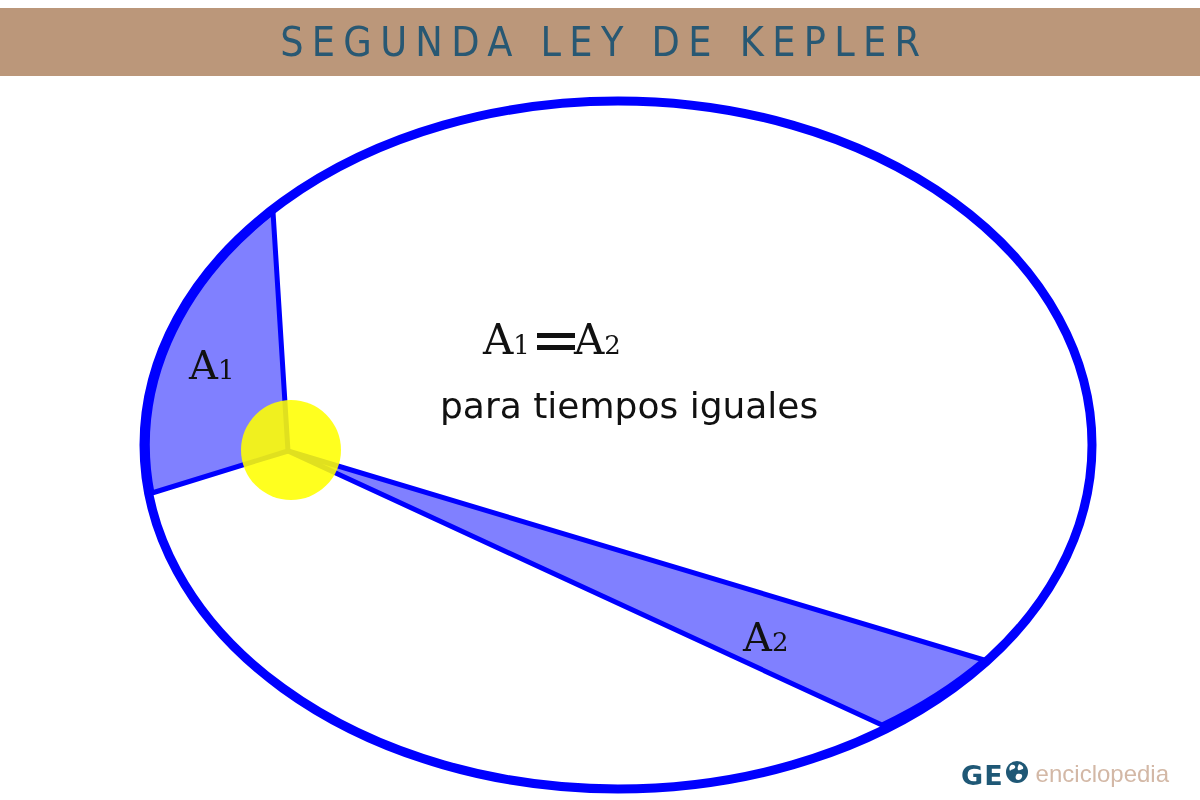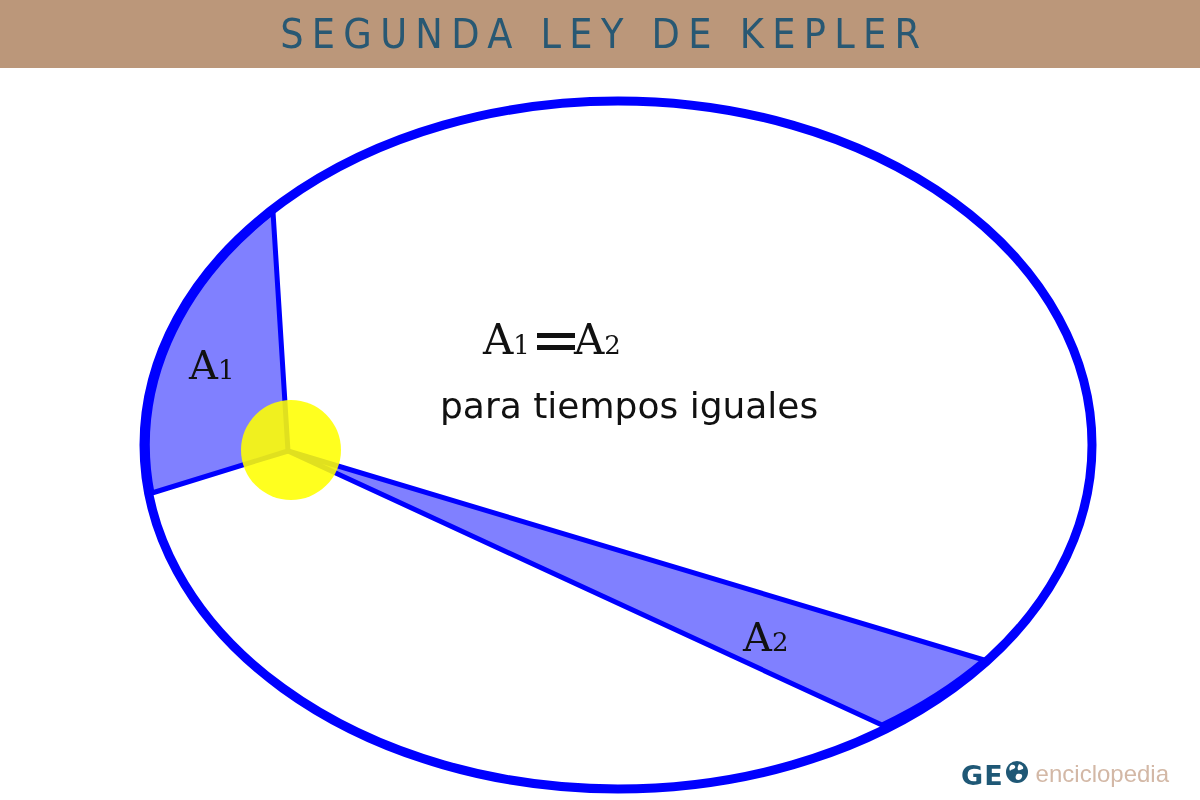--- a/index.html
+++ b/index.html
@@ -1,17 +1,17 @@
 <!DOCTYPE html>
 <html><head>
   <meta charset="utf-8">
   <style>
     html, body { margin: 0; padding: 0; }
     body { width: 1200px; height: 800px; background: #ffffff; position: relative; overflow: hidden; font-family: "DejaVu Sans", sans-serif; }
-    .banner { position: absolute; left: 0; top: 0; width: 1200px; height: 68px; background: #bb977a; display: flex; align-items: center; justify-content: center; }
+    .banner { position: absolute; left: 0; top: 8px; width: 1200px; height: 68px; background: #bb977a; display: flex; align-items: center; justify-content: center; }
     .banner-title { color: #285873; font-family: "DejaVu Sans", sans-serif; font-size: 40px; letter-spacing: 9px; font-weight: normal; margin-left: 8px; transform: scaleX(0.92); }
     svg.diagram { position: absolute; left: 0; top: 0; }
     .lbl-serif { font-family: "DejaVu Serif", "Liberation Serif", serif; fill: #111; }
     .lbl-sans { font-family: "DejaVu Sans", sans-serif; fill: #111; }
     .logo { position: absolute; left: 961px; top: 760px; display: flex; align-items: flex-start; height: 34px; }
     .logo-geo { color: #1f5876; font-family: "DejaVu Sans", sans-serif; font-weight: bold; font-size: 27px; letter-spacing: 1px; }
     .logo-globe { display: inline-block; width: 24px; height: 24px; margin-left: 1px; }
     .logo-text { color: #d3b8a6; font-family: "Liberation Sans", sans-serif; font-size: 24px; margin-left: 7px; }
   </style>
 </head>

